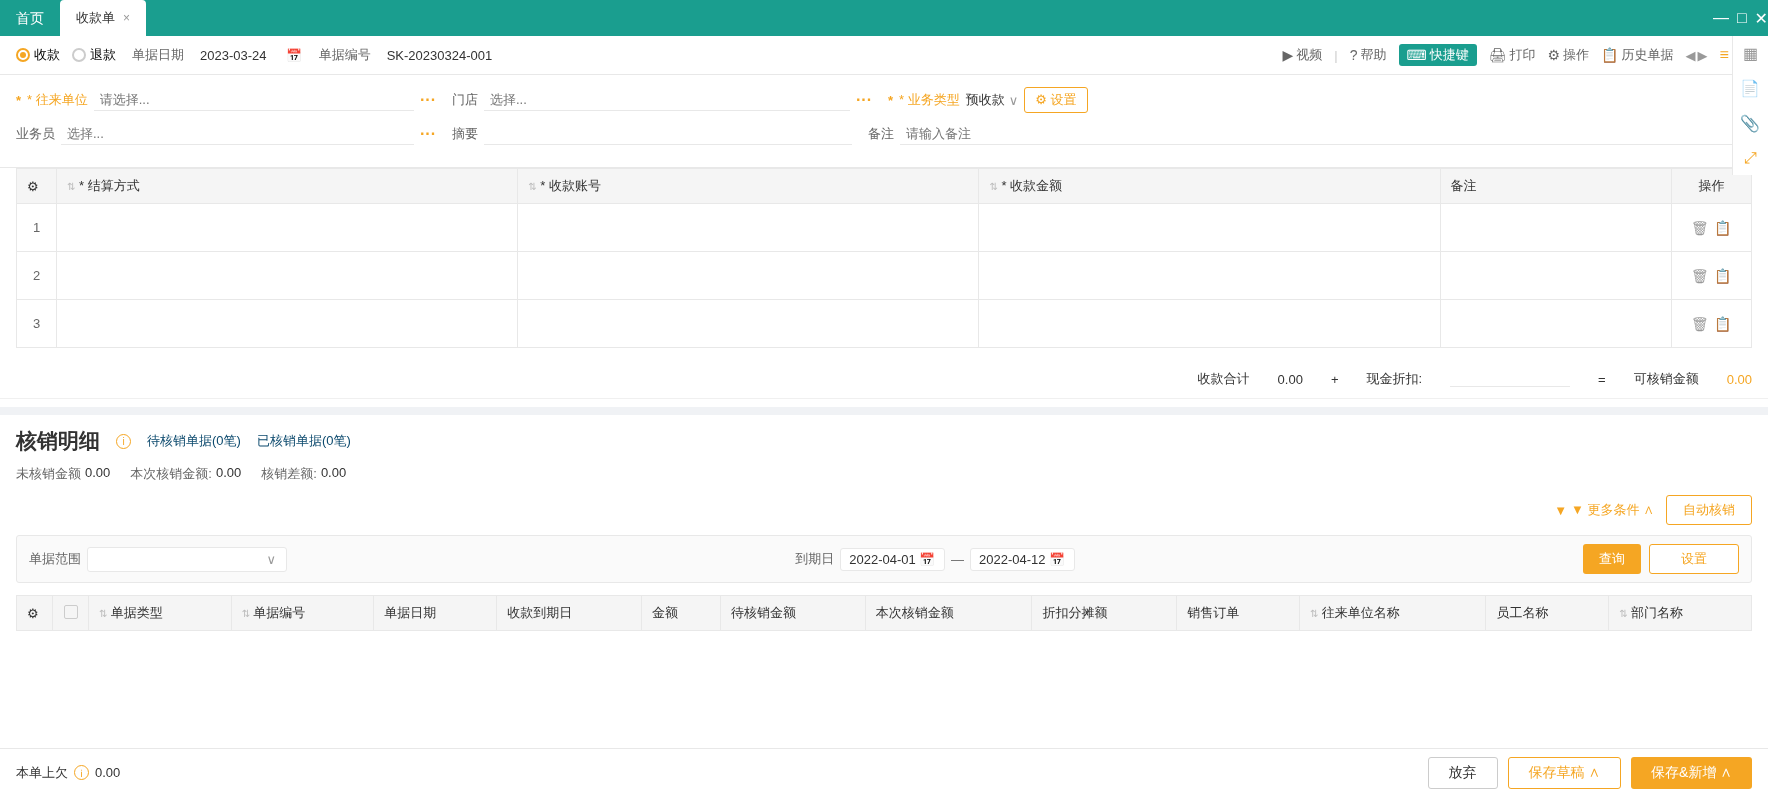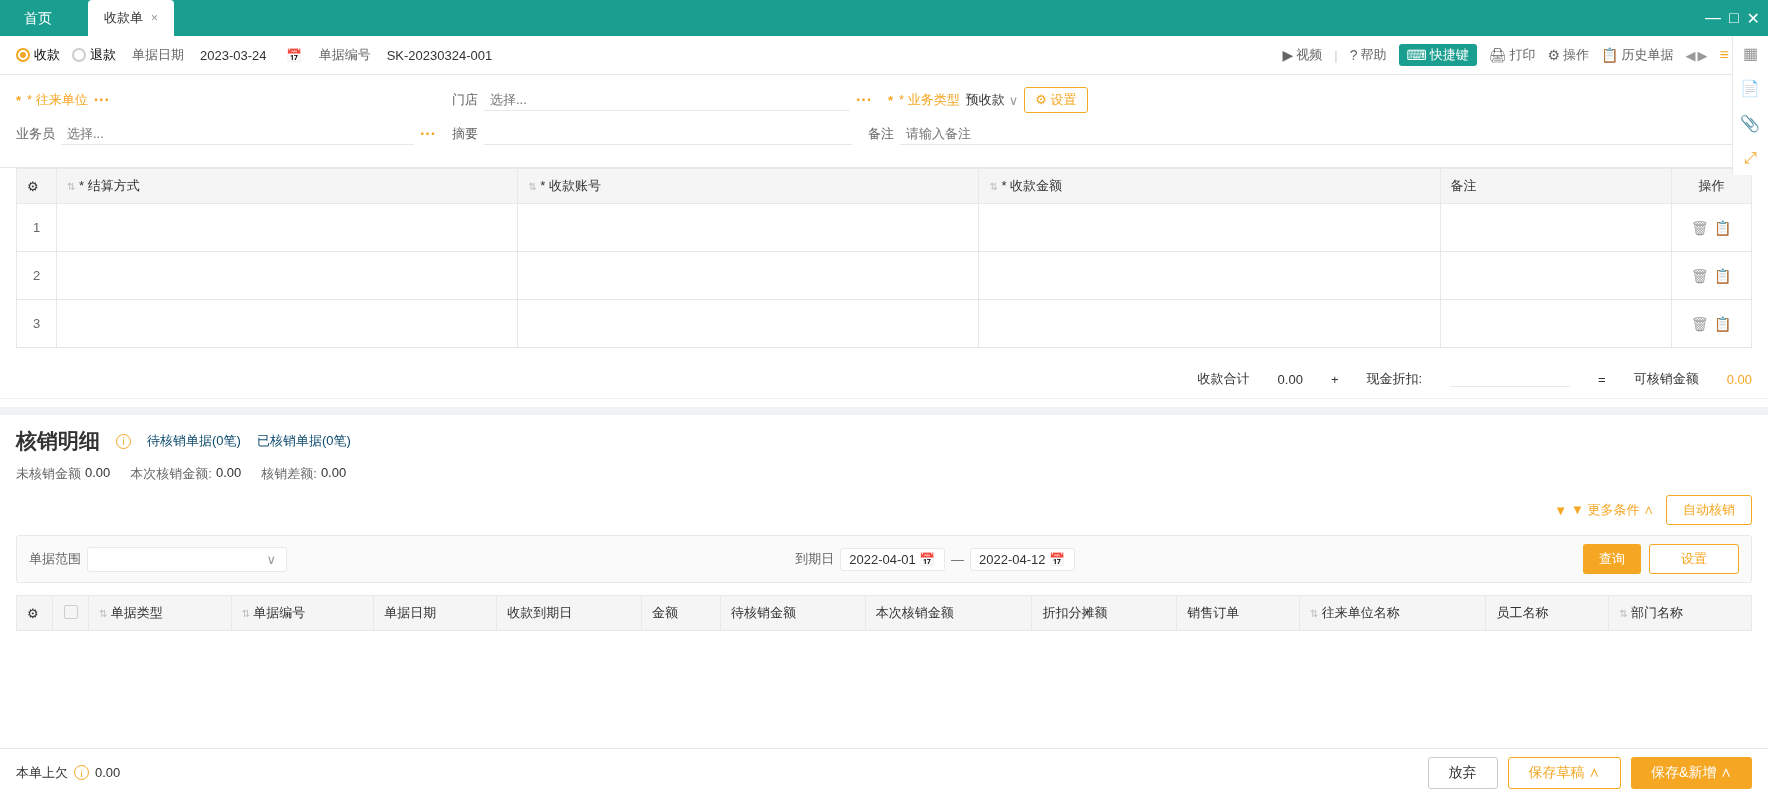--- a/index.html
+++ b/index.html
@@ -4,42 +4,42 @@
   <style>
     * { box-sizing: border-box; margin: 0; padding: 0; font-family: 'Microsoft YaHei', Arial, sans-serif; font-size: 13px; }
     body { background: #f0f2f5; width: 1768px; height: 796px; overflow: hidden; }
     
     
     .tab-bar {
       display: flex;
       align-items: center;
       background: #1a9e8f;
       height: 36px;
-      padding: 0 8px;
+      padding: 0 0;
     }
     .tab-home {
       color: #fff;
       padding: 0 16px;
       height: 36px;
       line-height: 36px;
       cursor: pointer;
       font-size: 14px;
     }
     .tab-active {
       background: #fff;
       color: #333;
       padding: 0 16px;
       height: 36px;
       line-height: 36px;
       cursor: pointer;
       display: flex;
       align-items: center;
       gap: 8px;
       border-radius: 4px 4px 0 0;
-      margin-left: 20px;
+      margin-left: 0;
     }
     .tab-close {
       color: #999;
       cursor: pointer;
       font-size: 12px;
     }
     .tab-bar-right {
       margin-left: auto;
       display: flex;
       gap: 8px;
@@ -571,20 +571,21 @@
         <span style="background:#f5a623;color:#fff;padding:0 2px;border-radius:2px;">▦</span>
       </div>
     </div>
   </div>
 
   <div class="form-section">
     <div class="form-row">
       <div class="form-field" style="max-width:420px;">
         <span class="required-star">*</span>
         <span class="field-label" style="color:#f5a623;">* 往来单位</span>
+        <input class="form-input" type="text" style="width: 260px; color: rgb(187, 187, 187);" placeholder="请选择...">
         <span class="dots-btn">···</span>
       </div>
       <div class="form-field" style="max-width:420px;">
         <span class="field-label">门店</span>
         <input class="form-input" type="text" style="width: 300px; color: rgb(187, 187, 187);" placeholder="选择...">
         <span class="dots-btn">···</span>
       </div>
       <div class="form-field" style="flex:none;">
         <span class="required-star">*</span>
         <span class="field-label" style="color:#f5a623;">* 业务类型</span>

